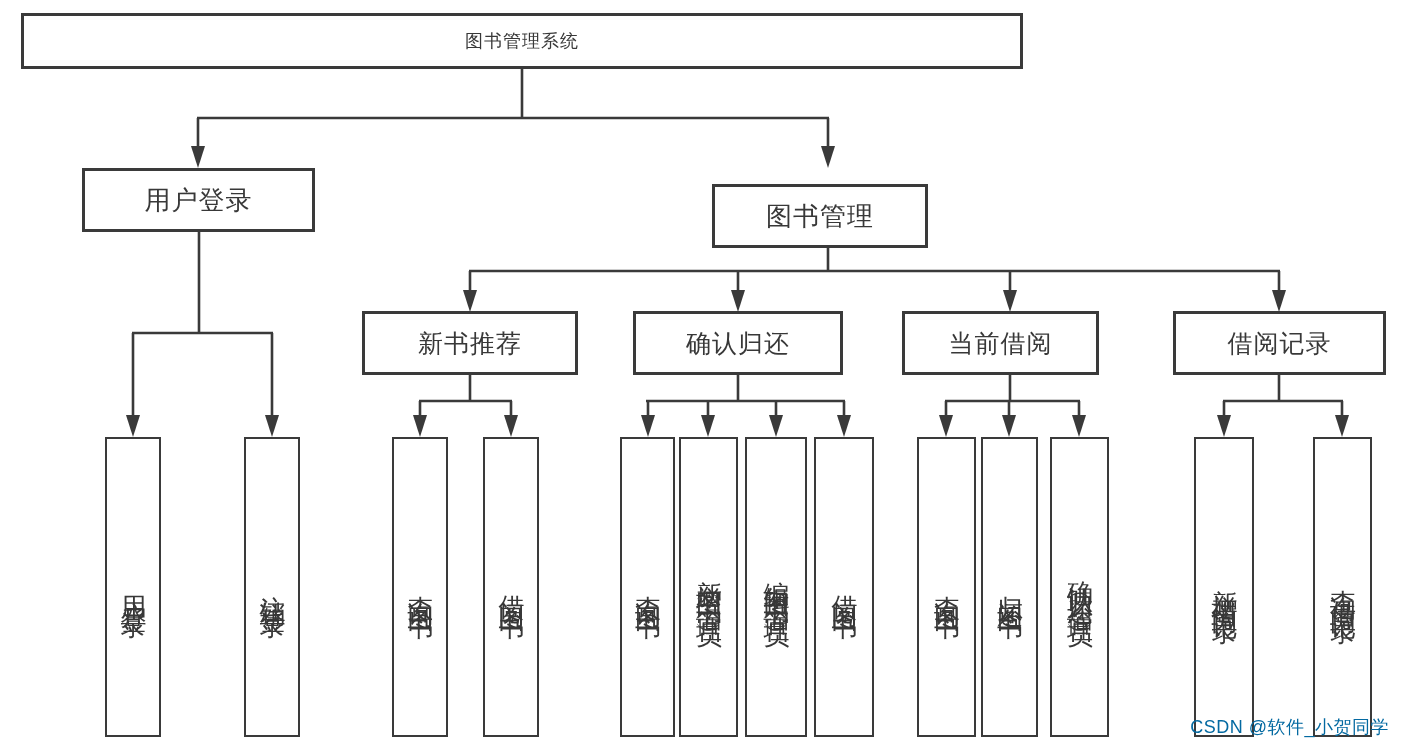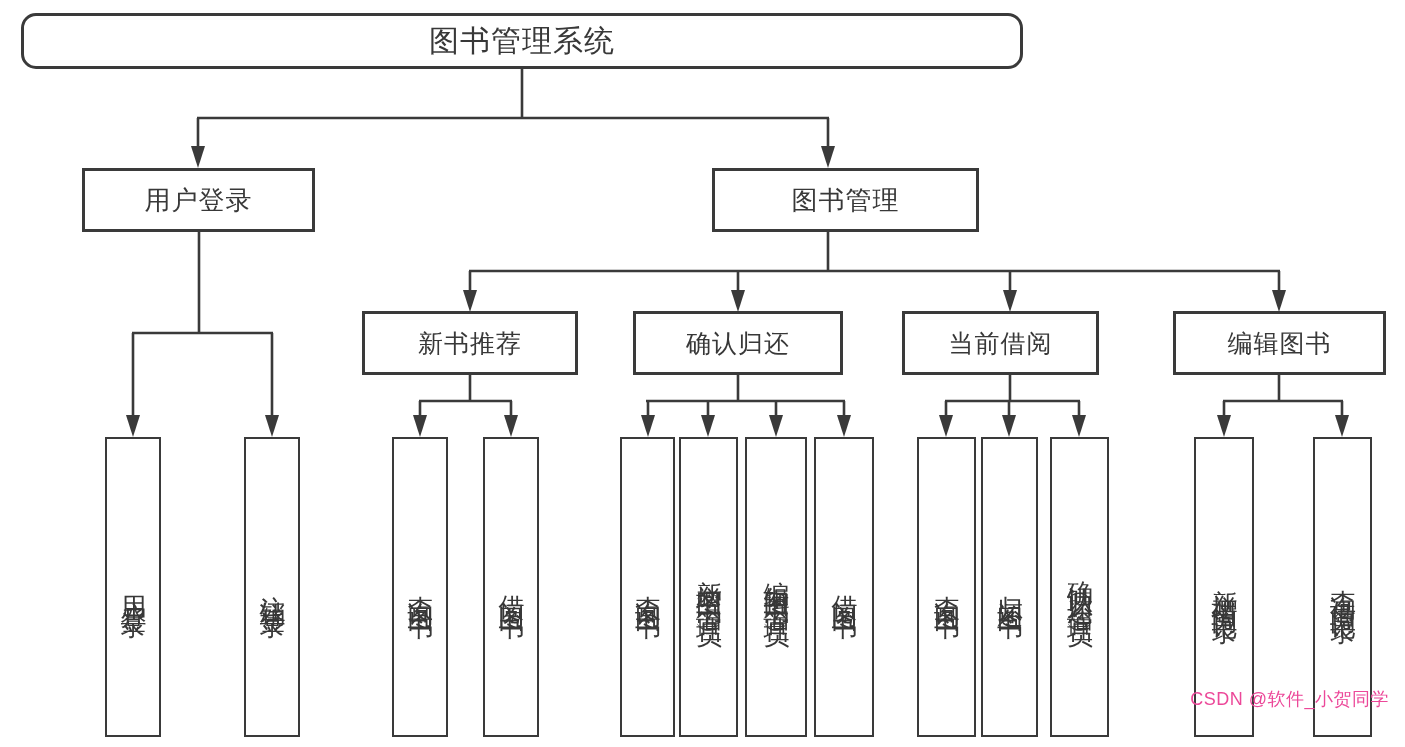--- a/index.html
+++ b/index.html
@@ -15,36 +15,36 @@
   .connectors { position:absolute; left:0; top:0; width:1405px; height:747px; }
   .connectors path { stroke:#3a3a3a; stroke-width:2.6; fill:none; }
   .connectors polygon { fill:#3a3a3a; stroke:none; }
   .node {
     position:absolute;
     background:#ffffff;
     border:3px solid #3a3a3a;
     display:flex; align-items:center; justify-content:center;
     text-align:center;
   }
-  .root-box  { font-size:30px; letter-spacing:1px;border-radius:15px; }
+  .root-box  { font-size:18px; letter-spacing:1px; }
   .h2        { font-size:26px; letter-spacing:1px; }
   .h3        { font-size:25px; letter-spacing:1px;align-items:center; }
   .leaf      { border-width:2.5px; }
   .vt {
     writing-mode:vertical-rl;
     text-orientation:mixed;
     font-size:26px;
     line-height:1.15;
     letter-spacing:6px;
   }
   .watermark {
     position:absolute;
-    right:16px; top:687px;
+    right:16px; top:715px;
     font-size:18px;
-    color:#ec4899;
+    color:#0369a1;
     letter-spacing:0.5px;
     white-space:nowrap;
   }
 </style>
 </head>
 <body>
 
 <div class="canvas">
 
   <svg class="connectors" viewBox="0 0 1405 747">
@@ -103,35 +103,35 @@
     <polygon points="1335,415 1349,415 1342,437"></polygon>
   </svg>
 
   <div class="node root-box" style="left:21px;top:13px;width:1002px;height:56px">
     <span>图书管理系统</span>
   </div>
 
   <div class="node h2" style="left:82px;top:168px;width:233px;height:64px">
     <span>用户登录</span>
   </div>
-  <div class="node h2" style="left:712px;top:168px;width:267px;height:64px">
+  <div class="node h2" style="left:712px;top:184px;width:216px;height:64px">
     <span>图书管理</span>
   </div>
 
   <div class="node h3" style="left:362px;top:311px;width:216px;height:64px">
     <span>新书推荐</span>
   </div>
   <div class="node h3" style="left:633px;top:311px;width:210px;height:64px">
     <span>确认归还</span>
   </div>
   <div class="node h3" style="left:902px;top:311px;width:197px;height:64px">
     <span>当前借阅</span>
   </div>
   <div class="node h3" style="left:1173px;top:311px;width:213px;height:64px">
-    <span>编辑图书</span>
+    <span>借阅记录</span>
   </div>
 
   <div class="node leaf" style="left:105px;top:437px;width:56px;height:300px">
     <span class="vt">用户登录</span>
   </div>
   <div class="node leaf" style="left:244px;top:437px;width:56px;height:300px">
     <span class="vt">注销登录</span>
   </div>
   <div class="node leaf" style="left:392px;top:437px;width:56px;height:300px">
     <span class="vt">查询图书</span>

